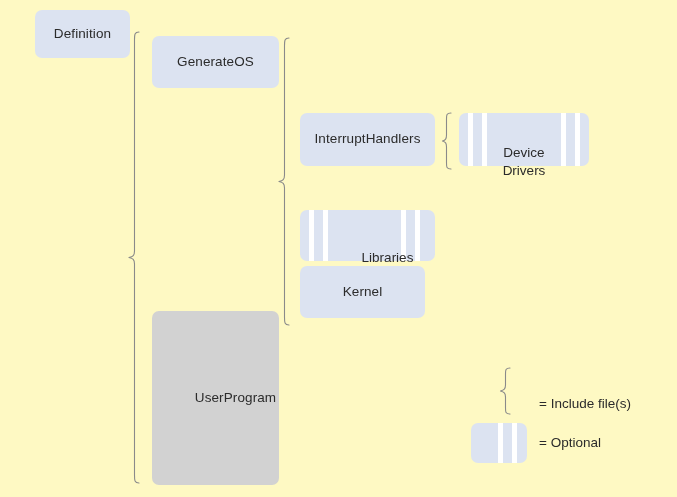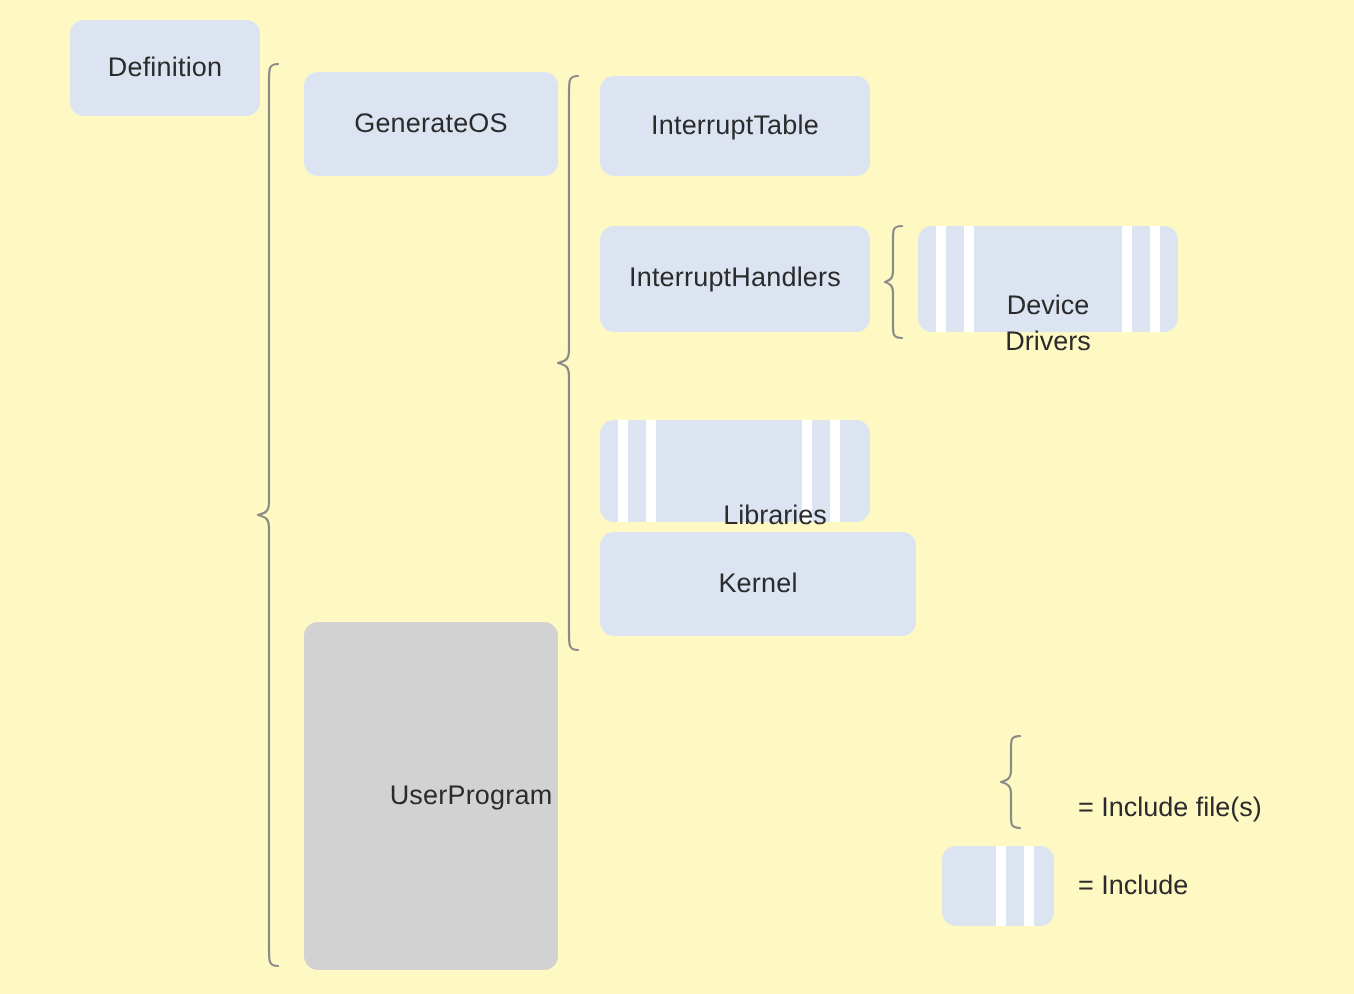--- a/index.html
+++ b/index.html
@@ -93,21 +93,20 @@
   </svg>
 
   <div class="node blue" style="left:152px; top:36px; width:127px; height:52px;">GenerateOS</div>
 
   <div class="node gray" style="left:152px; top:311px; width:127px; height:174px;">UserProgram</div>
 
   <svg class="brace" style="left:276px; top:36px; width:16px; height:292px;" viewBox="0 0 16 292" preserveAspectRatio="none">
     <path d="M13,2 C8.5,2 8.5,4.5 8.5,10 L8.5,139 C8.5,143.5 7,144.5 3,145.5 C7,146.5 8.5,147.5 8.5,152 L8.5,281 C8.5,286.5 8.5,289 13,289"></path>
   </svg>
 
-  <div class="node blue" style="left:300px; top:38px; width:135px; height:50px;">InterruptTable</div>
 
   <div class="node blue" style="left:300px; top:113px; width:135px; height:53px;">InterruptHandlers</div>
 
   <svg class="brace" style="left:441px; top:111px; width:13px; height:62px;" viewBox="0 0 13 62" preserveAspectRatio="none">
     <path d="M10,2 C5.5,2 5.5,4 5.5,8 L5.5,24 C5.5,28 4.5,29 1.5,30 C4.5,31 5.5,32 5.5,36 L5.5,52 C5.5,56 5.5,58 10,58"></path>
   </svg>
 
   <div class="opt-group" style="left:459px; top:113px; width:130px; height:53px;">
     <div class="opt-gap" style="left:9px;"></div>
     <div class="opt-gap" style="left:23px;"></div>
@@ -118,26 +117,26 @@
 Drivers</div>
 
   <div class="opt-group" style="left:300px; top:210px; width:135px; height:51px;">
     <div class="opt-gap" style="left:9px;"></div>
     <div class="opt-gap" style="left:23px;"></div>
     <div class="opt-gap" style="left:101px;"></div>
     <div class="opt-gap" style="left:115px;"></div>
   </div>
   <div class="opt-label" style="left:300px; top:210px; width:135px; height:51px;padding-left:40px;">Libraries</div>
 
-  <div class="node blue" style="left:300px; top:266px; width:158px; height:52px;">Kernel</div>
+  <div class="node blue" style="left:300px; top:266px; width:125px; height:52px;">Kernel</div>
 
   <svg class="brace" style="left:498px; top:366px; width:16px; height:52px;" viewBox="0 0 16 52" preserveAspectRatio="none">
     <path d="M12,2 C7.5,2 7.5,4 7.5,8 L7.5,19 C7.5,23 6,24 2.5,25 C6,26 7.5,27 7.5,31 L7.5,42 C7.5,46 7.5,48 12,48"></path>
   </svg>
   <div class="legend-text" style="left:539px; top:396px;">= Include file(s)</div>
 
   <div class="opt-group" style="left:471px; top:423px; width:56px; height:40px;">
     <div class="opt-gap" style="left:27px;"></div>
     <div class="opt-gap" style="left:41px;"></div>
   </div>
-  <div class="legend-text" style="left:539px; top:435px;">= Include</div>
+  <div class="legend-text" style="left:539px; top:435px;">= Optional</div>
 
 </div>
 
 </body></html>

